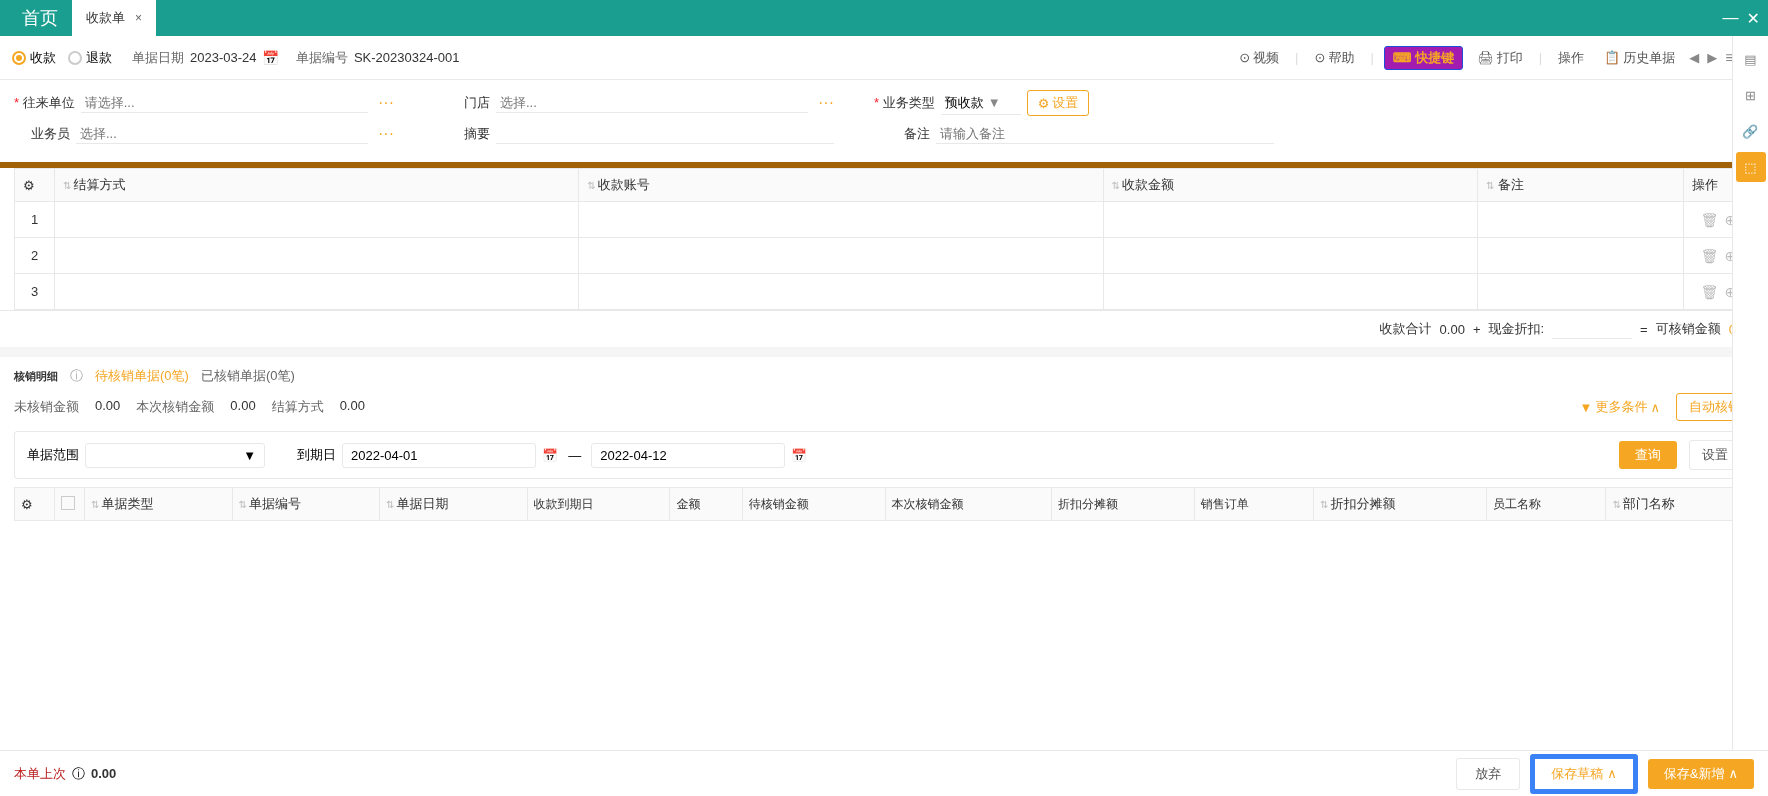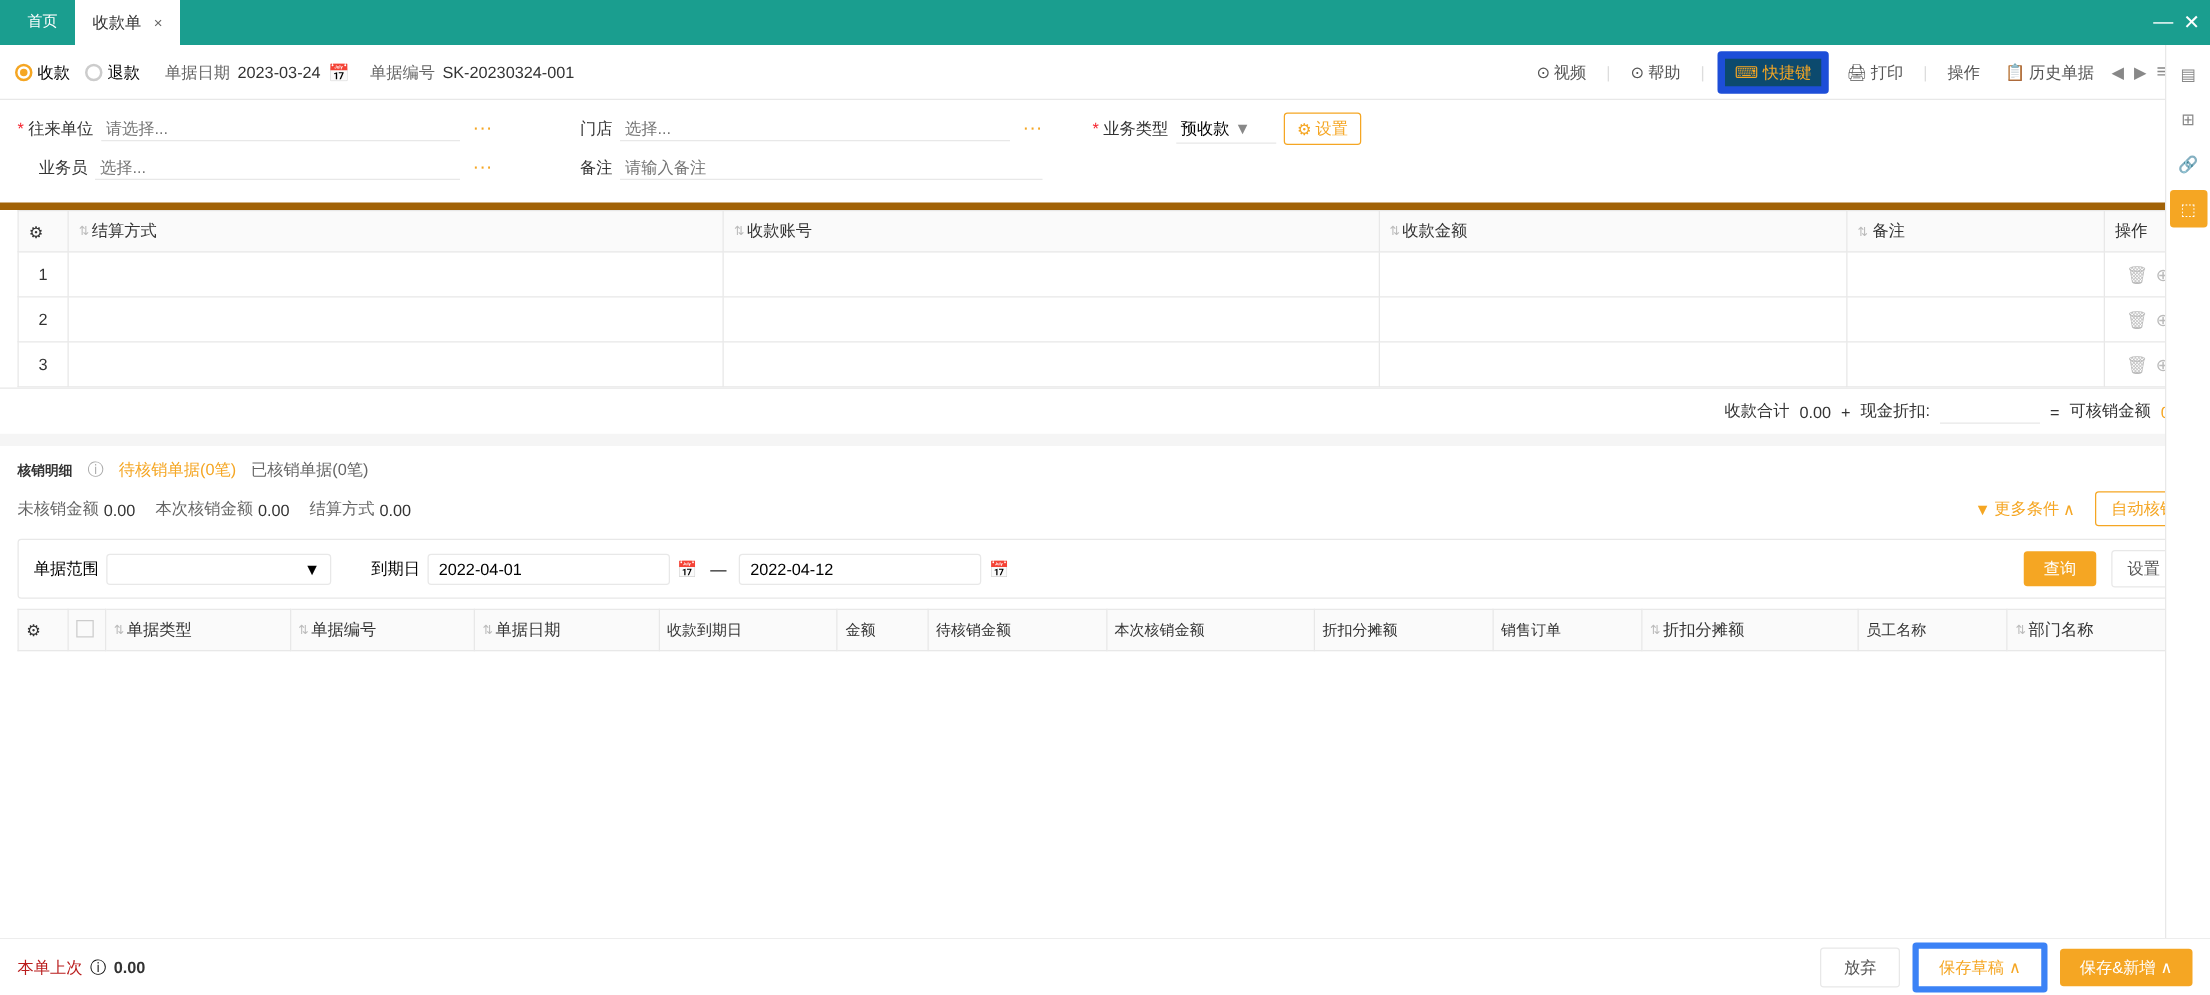--- a/index.html
+++ b/index.html
@@ -12,22 +12,21 @@
       background: #1a9e8f;
       height: 36px;
       padding: 0 8px;
     }
     .tab-home {
       color: #fff;
       padding: 0 14px;
       height: 36px;
       line-height: 36px;
       cursor: pointer;
-      font-size: 12px;
-      font-family: Liberation Mono, monospace;
+      font-size: 18px;
     }
     .tab-active {
       background: #fff;
       color: #333;
       padding: 0 14px;
       height: 36px;
       line-height: 36px;
       display: flex;
       align-items: center;
       gap: 6px;
@@ -129,25 +128,26 @@
     .toolbar-btn {
       display: flex;
       align-items: center;
       gap: 3px;
       cursor: pointer;
       color: #555;
       padding: 2px 6px;
       border-radius: 3px;
     }
     .toolbar-btn-active {
-      background: #0c4a6e;
-      border: 6px solid #1d4ed8;
+      background: #a21caf;
+      border: 1px solid #1d4ed8;
       color: #f5a623;
       border-radius: 3px;
       padding: 2px 8px;
+      font-weight: bold;
     }
     .toolbar-separator {
       color: #ddd;
       margin: 0 2px;
     }
 
     
     .form-area {
       padding: 10px 14px;
       background: #fff;
@@ -324,22 +324,22 @@
     }
     .hexiao-stats {
       display: flex;
       align-items: center;
       gap: 16px;
       margin-bottom: 10px;
       color: #333;
     }
     .stat-item {
       display: flex;
-      align-items: flex-end;
-      gap: 4px;
+      align-items: flex-start;
+      gap: 16px;
     }
     .stat-label { color: #666; }
     .stat-value { color: #333; }
     .more-conditions {
       margin-left: auto;
       color: #f5a623;
       display: flex;
       align-items: center;
       gap: 3px;
       cursor: pointer;
@@ -631,20 +631,24 @@
     </div>
 
     <div class="form-row">
 
       <div class="form-field" style="max-width: 380px;">
         <span class="form-field-label">业务员</span>
         <input class="form-input" type="text" placeholder="选择..." style="">
         <span class="more-btn">···</span>
       </div>
 
+      <div class="form-field" style="margin-left: 40px; max-width: 400px;">
+        <span class="form-field-label">摘要</span>
+        <input class="form-input" type="text" style="">
+      </div>
 
       <div class="form-field" style="margin-left: 40px; max-width: 400px;">
         <span class="form-field-label">备注</span>
         <input class="form-input" type="text" placeholder="请输入备注" style="">
       </div>
     </div>
   </div>
 
   <div class="data-table-wrapper">
     <table class="data-table">

